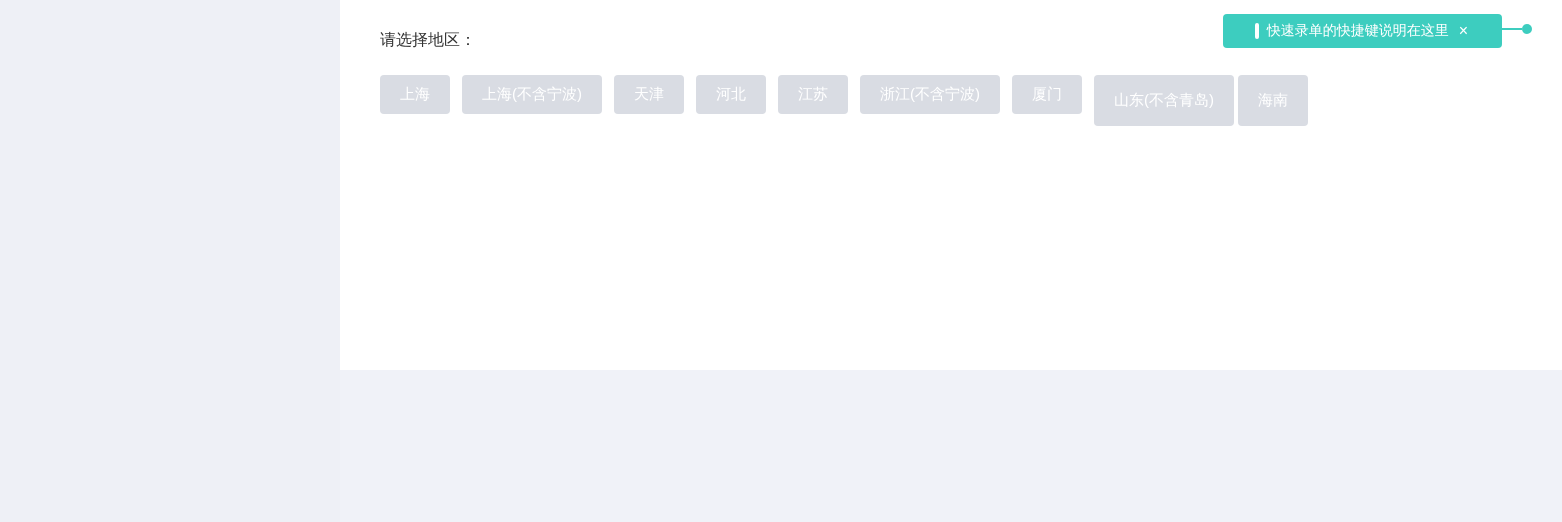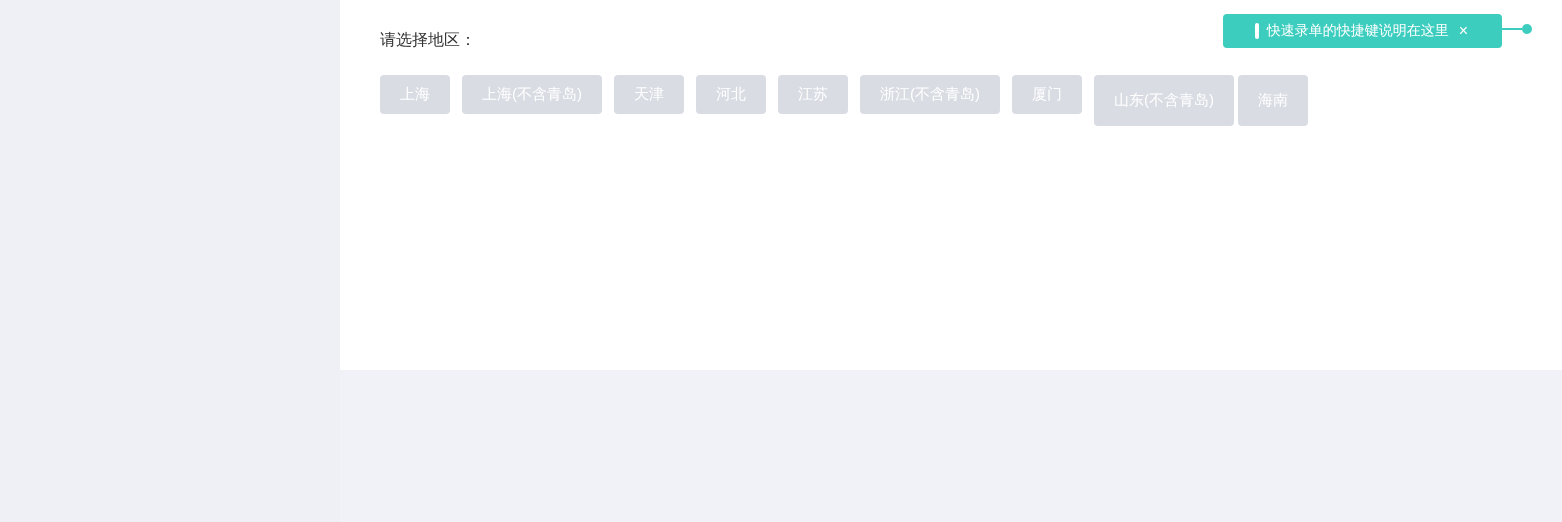--- a/index.html
+++ b/index.html
@@ -133,25 +133,25 @@
 
 <div class="left-panel"></div>
 
 <div class="main-content">
   <div class="page-title">请选择地区：</div>
 
   <div class="region-buttons">
 
     <div class="row-1">
       <button class="region-btn">上海</button>
-      <button class="region-btn">上海(不含青岛)</button>
+      <button class="region-btn">上海(不含宁波)</button>
       <button class="region-btn">天津</button>
       <button class="region-btn">河北</button>
       <button class="region-btn">江苏</button>
-      <button class="region-btn">浙江(不含青岛)</button>
+      <button class="region-btn">浙江(不含宁波)</button>
       <button class="region-btn">厦门</button>
     </div>
 
     <div class="row-2">
       <button class="region-btn">山东(不含青岛)</button>
       <button class="region-btn">海南</button>
     </div>
   </div>
 </div>
 

